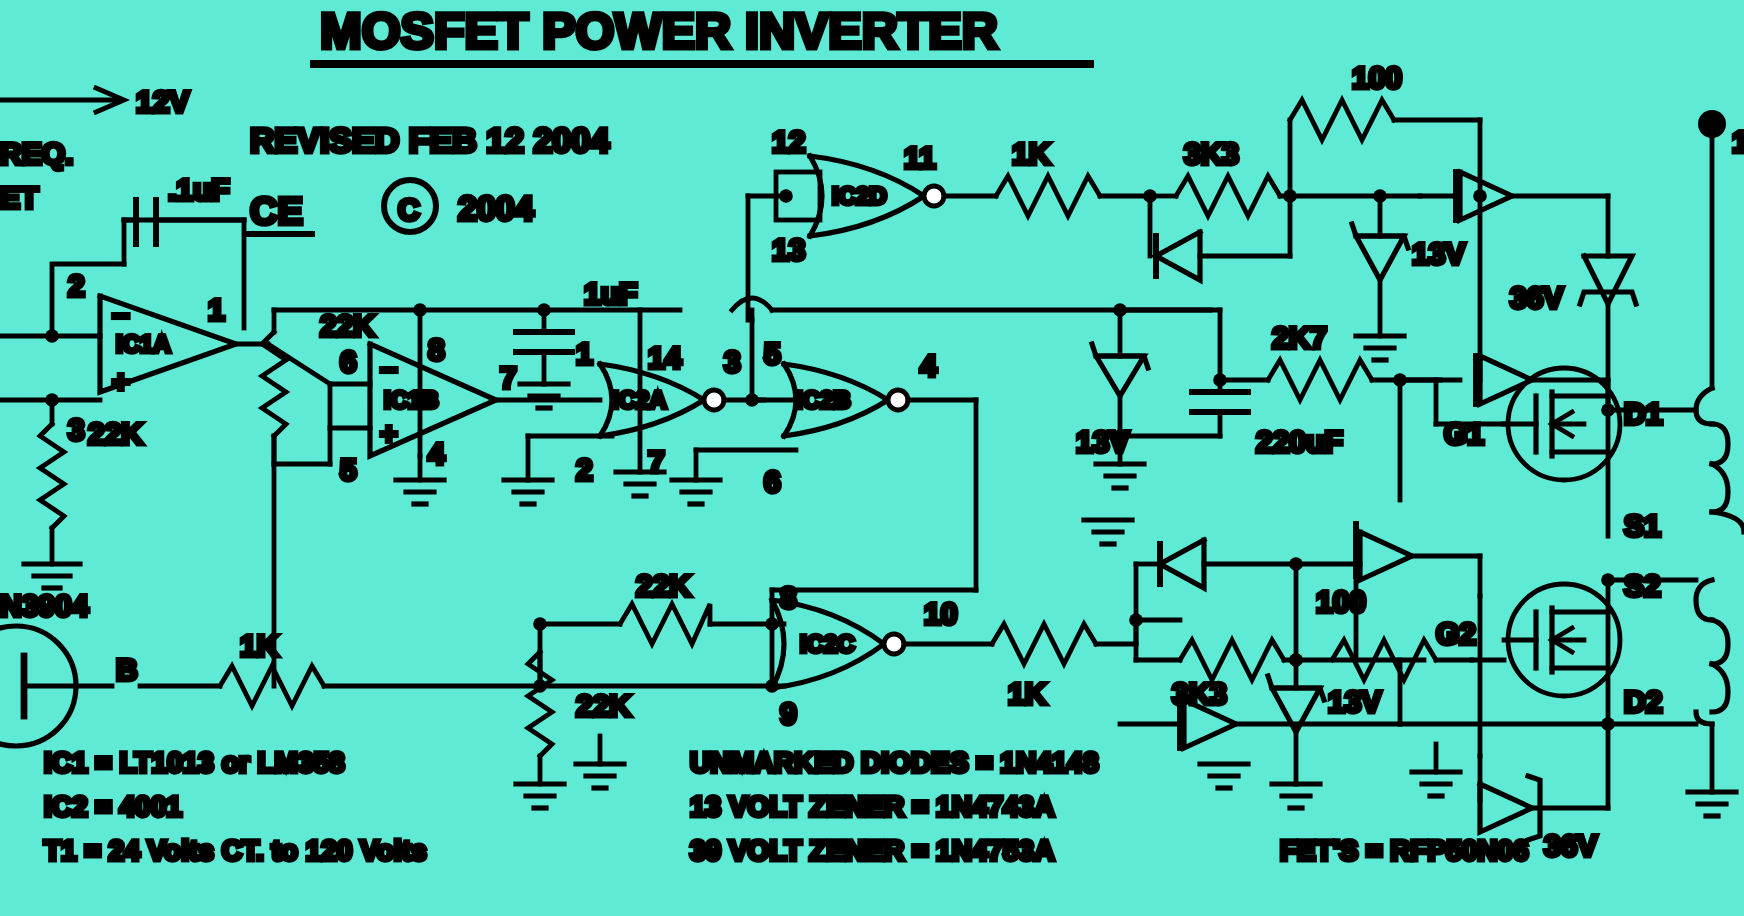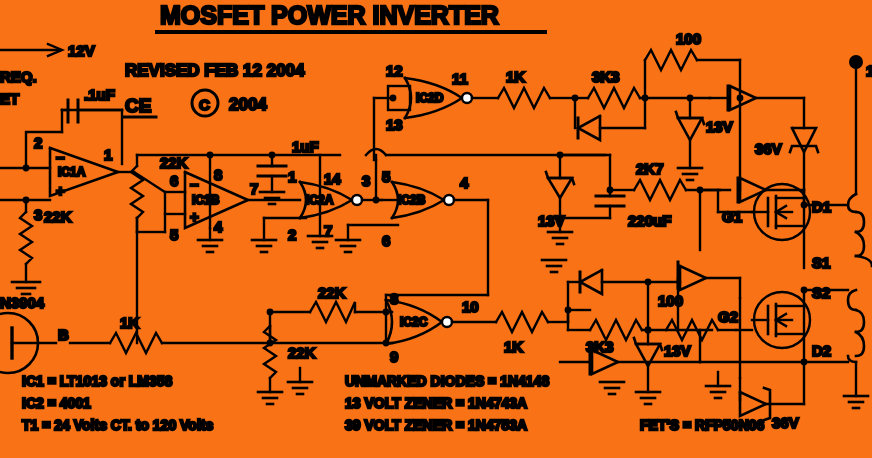--- a/index.html
+++ b/index.html
@@ -1,21 +1,21 @@
 <!DOCTYPE html>
 <html><head>
 <meta charset="utf-8">
 <title>MOSFET POWER INVERTER</title>
 <style>
   html,body{margin:0;padding:0;background:#ffffff;}
   body{font-family:"Liberation Sans",sans-serif;}
   #page{
     position:relative;
     width:872px;height:458px;
-    background:#f97316;
+    background:#5eead4;
     overflow:hidden;
   }
   #schematic{position:absolute;left:0;top:0;width:872px;height:458px;}
   .t{font-family:"Liberation Sans",sans-serif;font-weight:bold;fill:#000000;}
   .title{font-size:25px;letter-spacing:0px;}
   .rev{font-size:17px;}
   .note{font-size:14px;}
   .val{font-size:15px;}
   .pin{font-size:15px;}
   .icl{font-size:12px;}

